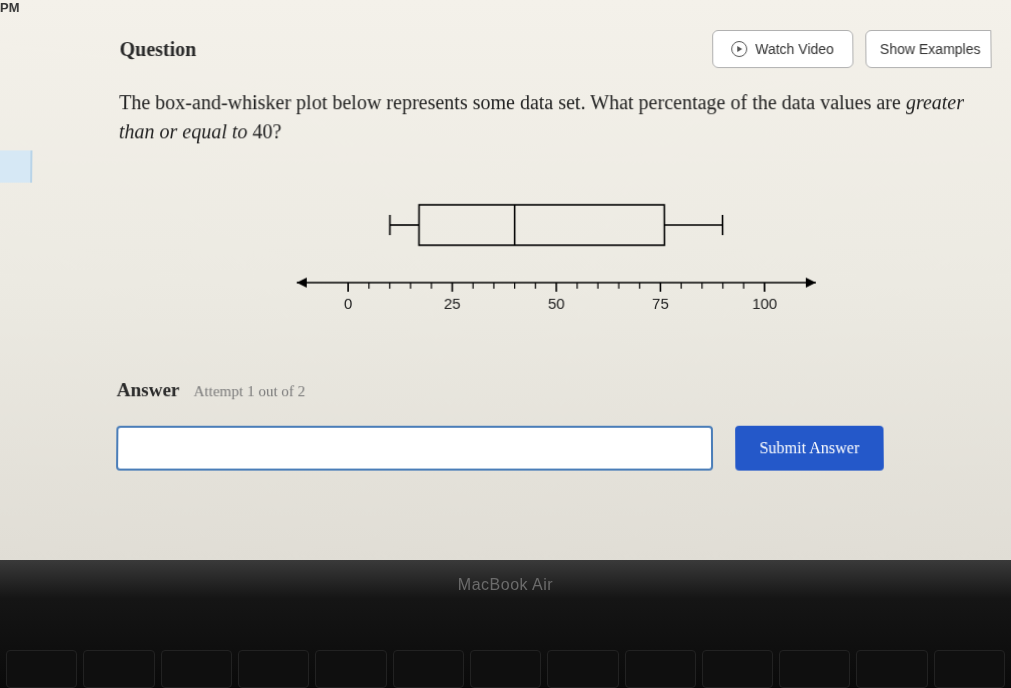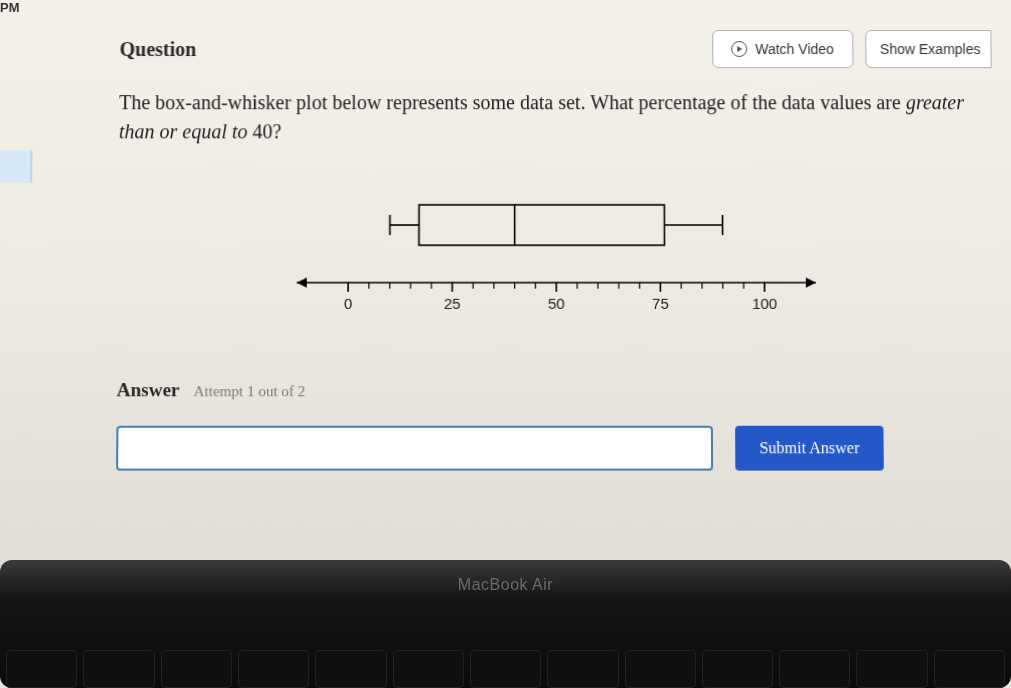--- a/index.html
+++ b/index.html
@@ -127,21 +127,20 @@
     padding: 0 24px;
     height: 44px;
     cursor: pointer;
   }
   
   .bezel {
     position: absolute;
     left: 0; top: 560px;
     width: 1011px; height: 128px;
     background: linear-gradient(180deg, #3a3a3a 0%, #151515 30%, #0a0a0a 100%);
-    border-radius: 12px;
   }
   .mba {
     position: absolute;
     left: 50%; top: 16px;
     transform: translateX(-50%);
     font-family: Arial, sans-serif;
     font-size: 16px;
     color: #6b6b6b;
     letter-spacing: 0.5px;
   }

